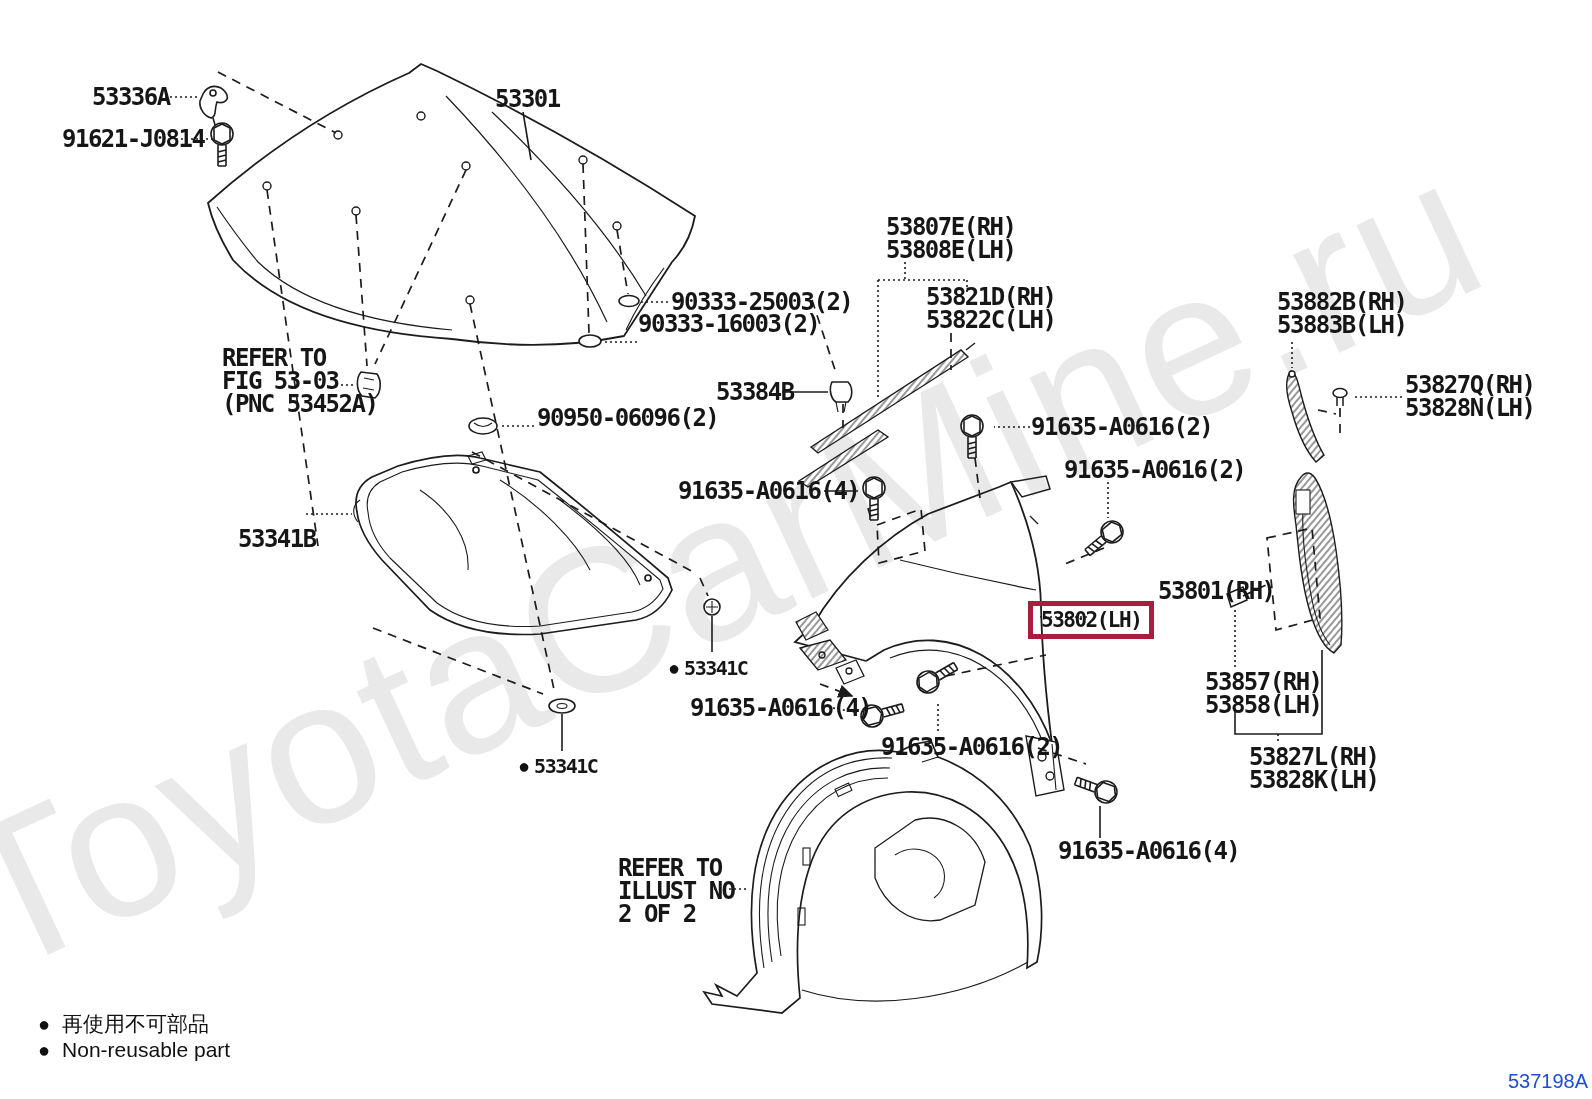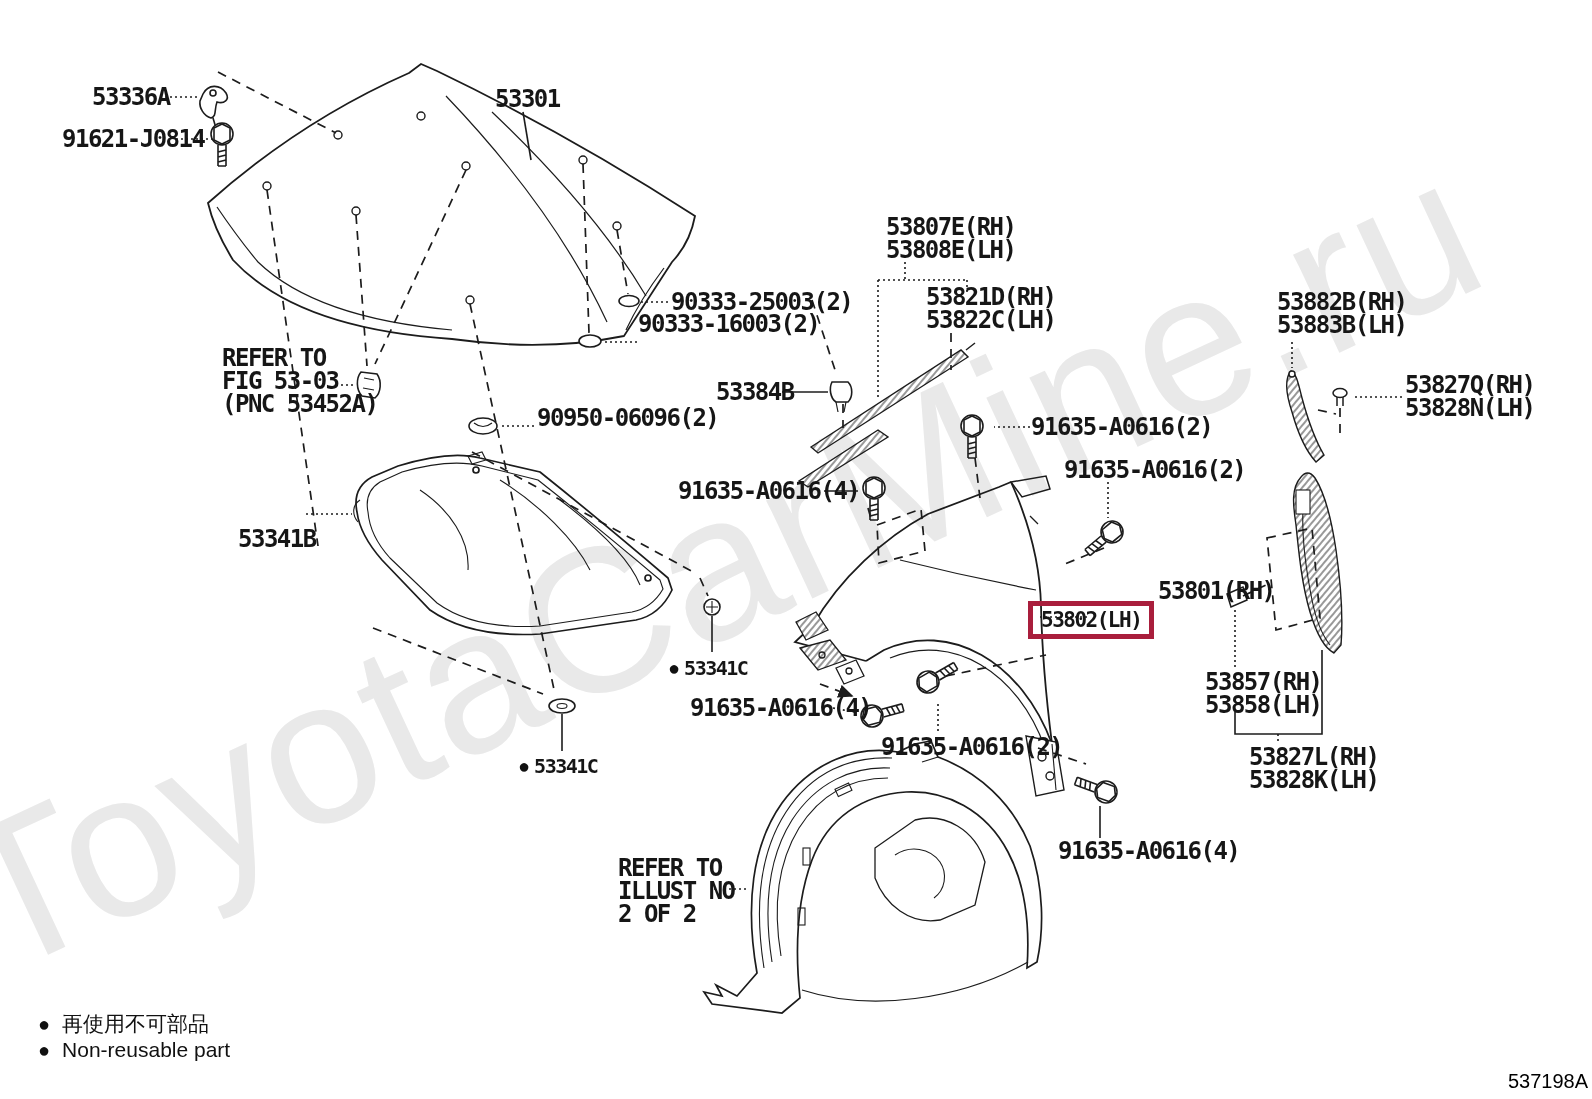--- a/index.html
+++ b/index.html
@@ -14,21 +14,21 @@
   .bullet-lbl{position:absolute;z-index:2;display:flex;align-items:center;gap:4px;}
   .bullet-lbl .dotmark{font-size:20px;color:#111;line-height:23px;}
   .bullet-lbl .txt{font-family:"DejaVu Sans Mono",monospace;font-weight:bold;font-size:20px;
        letter-spacing:-1.5px;color:#161616;}
   .hl-box{position:absolute;z-index:3;border:5px solid var(--hl);padding:2px 8px;background:transparent;}
   .hl-box .txt{font-family:"DejaVu Sans Mono",monospace;font-weight:bold;font-size:21px;
        letter-spacing:-1.5px;color:#161616;white-space:nowrap;}
   .legend-row{position:absolute;z-index:2;display:flex;align-items:center;gap:12px;
        font-family:"Liberation Sans",sans-serif;font-size:21px;color:#111;}
   .legend-row .dotmark{font-size:20px;line-height:20px;}
-  .fig-code{position:absolute;z-index:2;font-family:"Liberation Sans",sans-serif;font-size:20px;color:#000000;}
+  .fig-code{position:absolute;z-index:2;font-family:"Liberation Sans",sans-serif;font-size:20px;color:#1d4ed8;}
 </style>
 </head>
 <body>
 
 <div class="stage">
 
   <div class="wm">ToyotaCarMine.ru</div>
 
   <svg class="art" width="1592" height="1099" viewBox="0 0 1592 1099">
     <defs>

